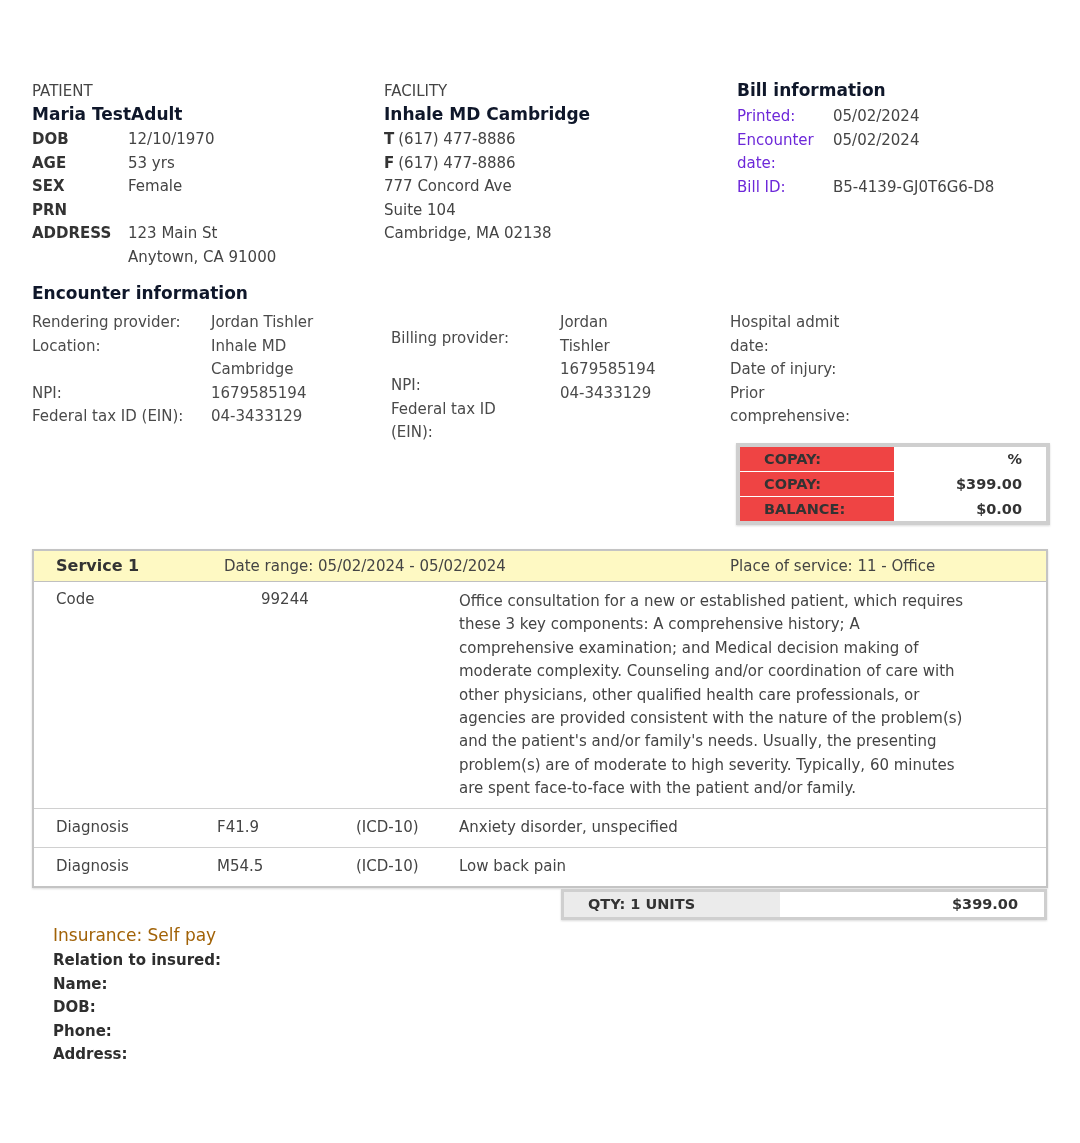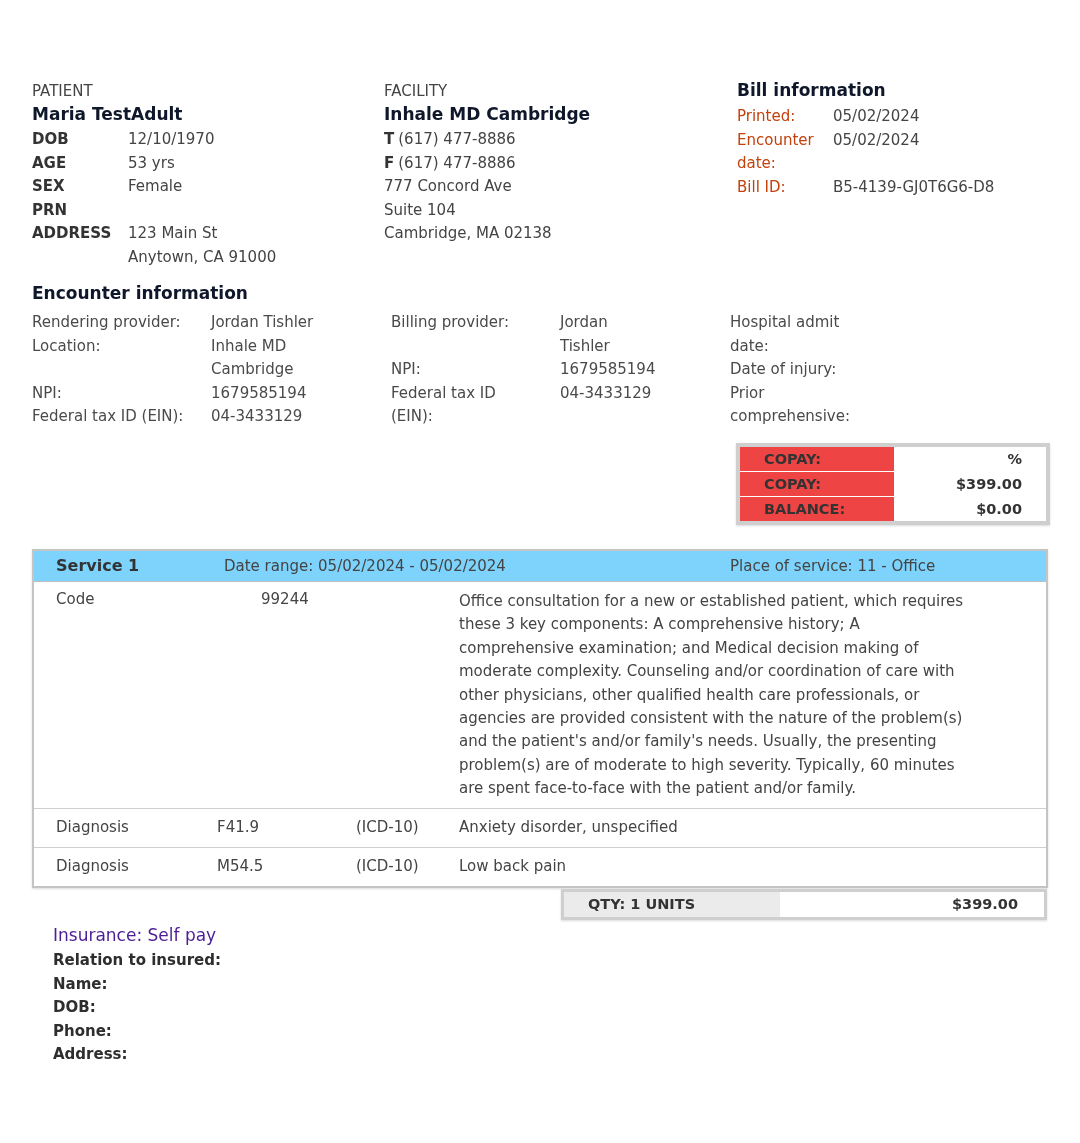--- a/index.html
+++ b/index.html
@@ -13,55 +13,55 @@
     .v { color: #444; text-align: center; }
     .muted { color: #4a4a4a; }
 
     
     #patient { left: 32px; top: 80px; width: 340px; }
     #patient .k { width: 96px; }
     
     #facility { left: 384px; top: 80px; width: 330px; }
     
     #bill { left: 737px; top: 78px; width: 330px; }
-    #bill .k2 { width: 96px; color: #c2410c; }
+    #bill .k2 { width: 96px; color: #6d28d9; }
 
     
     #encounter-title { left: 32px; top: 283px; }
     .enc-col { position: absolute; top: 311px; }
     .enc-col .row { height: 23.5px; }
 
     
     #totals { left: 736px; top: 443px; width: 306px; border: 4px solid #cfcfcf;
       background: #f0f0f0; box-shadow: 0 1px 2px rgba(0,0,0,0.15); }
     #totals .trow { display: flex; height: 24px; line-height: 24px; border-bottom: 1px solid #fff; }
     #totals .trow:last-child { border-bottom: none; }
     #totals .tk { width: 130px; padding-left: 24px; font-weight: bold; background: #ef4444; color: #333; font-size: 14.5px; }
     #totals .tv { flex: 1; background: #fff; text-align: right; padding-right: 24px; font-weight: bold; color: #333; font-size: 14.5px; }
 
     
     #service { left: 32px; top: 549px; width: 1012px; border: 2px solid #c4c4c4;
       box-shadow: 0 1px 2px rgba(0,0,0,0.15); background: #fff; }
-    #service .shead { height: 30px; line-height: 30px; background: #7dd3fc; position: relative;
+    #service .shead { height: 30px; line-height: 30px; background: #fef9c3; position: relative;
       border-bottom: 1px solid #c0c0c0; }
     #service .shead span { position: absolute; top: 0; }
     #service .srow { position: relative; border-bottom: 1px solid #d0d0d0; }
     #service .srow:last-child { border-bottom: none; }
     #service .cell { position: absolute; color: #444; }
     .desc { position: absolute; left: 425px; width: 520px; line-height: 23.4px; color: #444; }
 
     
     #qty { left: 561px; top: 889px; width: 480px; border: 3px solid #cfcfcf; background: #ebebeb;
       box-shadow: 0 1px 2px rgba(0,0,0,0.15); display: flex; height: 25px; line-height: 25px; }
     #qty .qk { width: 216px; padding-left: 24px; font-weight: bold; color: #333; font-size: 14.5px; box-sizing: border-box; }
     #qty .qv { flex: 1; background: #fff; text-align: right; padding-right: 26px; font-weight: bold; color: #333; font-size: 14.5px; }
 
     
     #insurance { left: 53px; top: 921px; }
-    #insurance .ititle { font-size: 17px; color: #4c1d95; height: 28px; line-height: 28px; }
+    #insurance .ititle { font-size: 17px; color: #a16207; height: 28px; line-height: 28px; }
     #insurance .irow { font-weight: bold; color: #2e2e2e; font-size: 15px; height: 23.5px; line-height: 23.5px; }
   </style>
 </head>
 <body>
 
 <div id="patient" class="abs">
   <div class="label-caps" style="height:22px;line-height:22px;">PATIENT</div>
   <div class="title-bold" style="height:26px;line-height:24px;">Maria TestAdult</div>
   <div class="row">
     <span class="k">DOB</span>
@@ -134,21 +134,21 @@
   <div class="row">Federal tax ID (EIN):</div>
 </div>
 <div class="enc-col muted" style="left:211px;width:170px;">
   <div class="row">Jordan Tishler</div>
   <div class="row">Inhale MD</div>
   <div class="row">Cambridge</div>
   <div class="row">1679585194</div>
   <div class="row">04-3433129</div>
 </div>
 
-<div class="enc-col muted" style="left:391px;width:165px;">
+<div class="enc-col muted" style="left:391px;width:165px;margin-top:16px;">
   <div class="row">Billing provider:</div>
   <div class="row"></div>
   <div class="row">NPI:</div>
   <div class="row">Federal tax ID</div>
   <div class="row">(EIN):</div>
 </div>
 <div class="enc-col muted" style="left:560px;width:160px;">
   <div class="row">Jordan</div>
   <div class="row">Tishler</div>
   <div class="row">1679585194</div>

